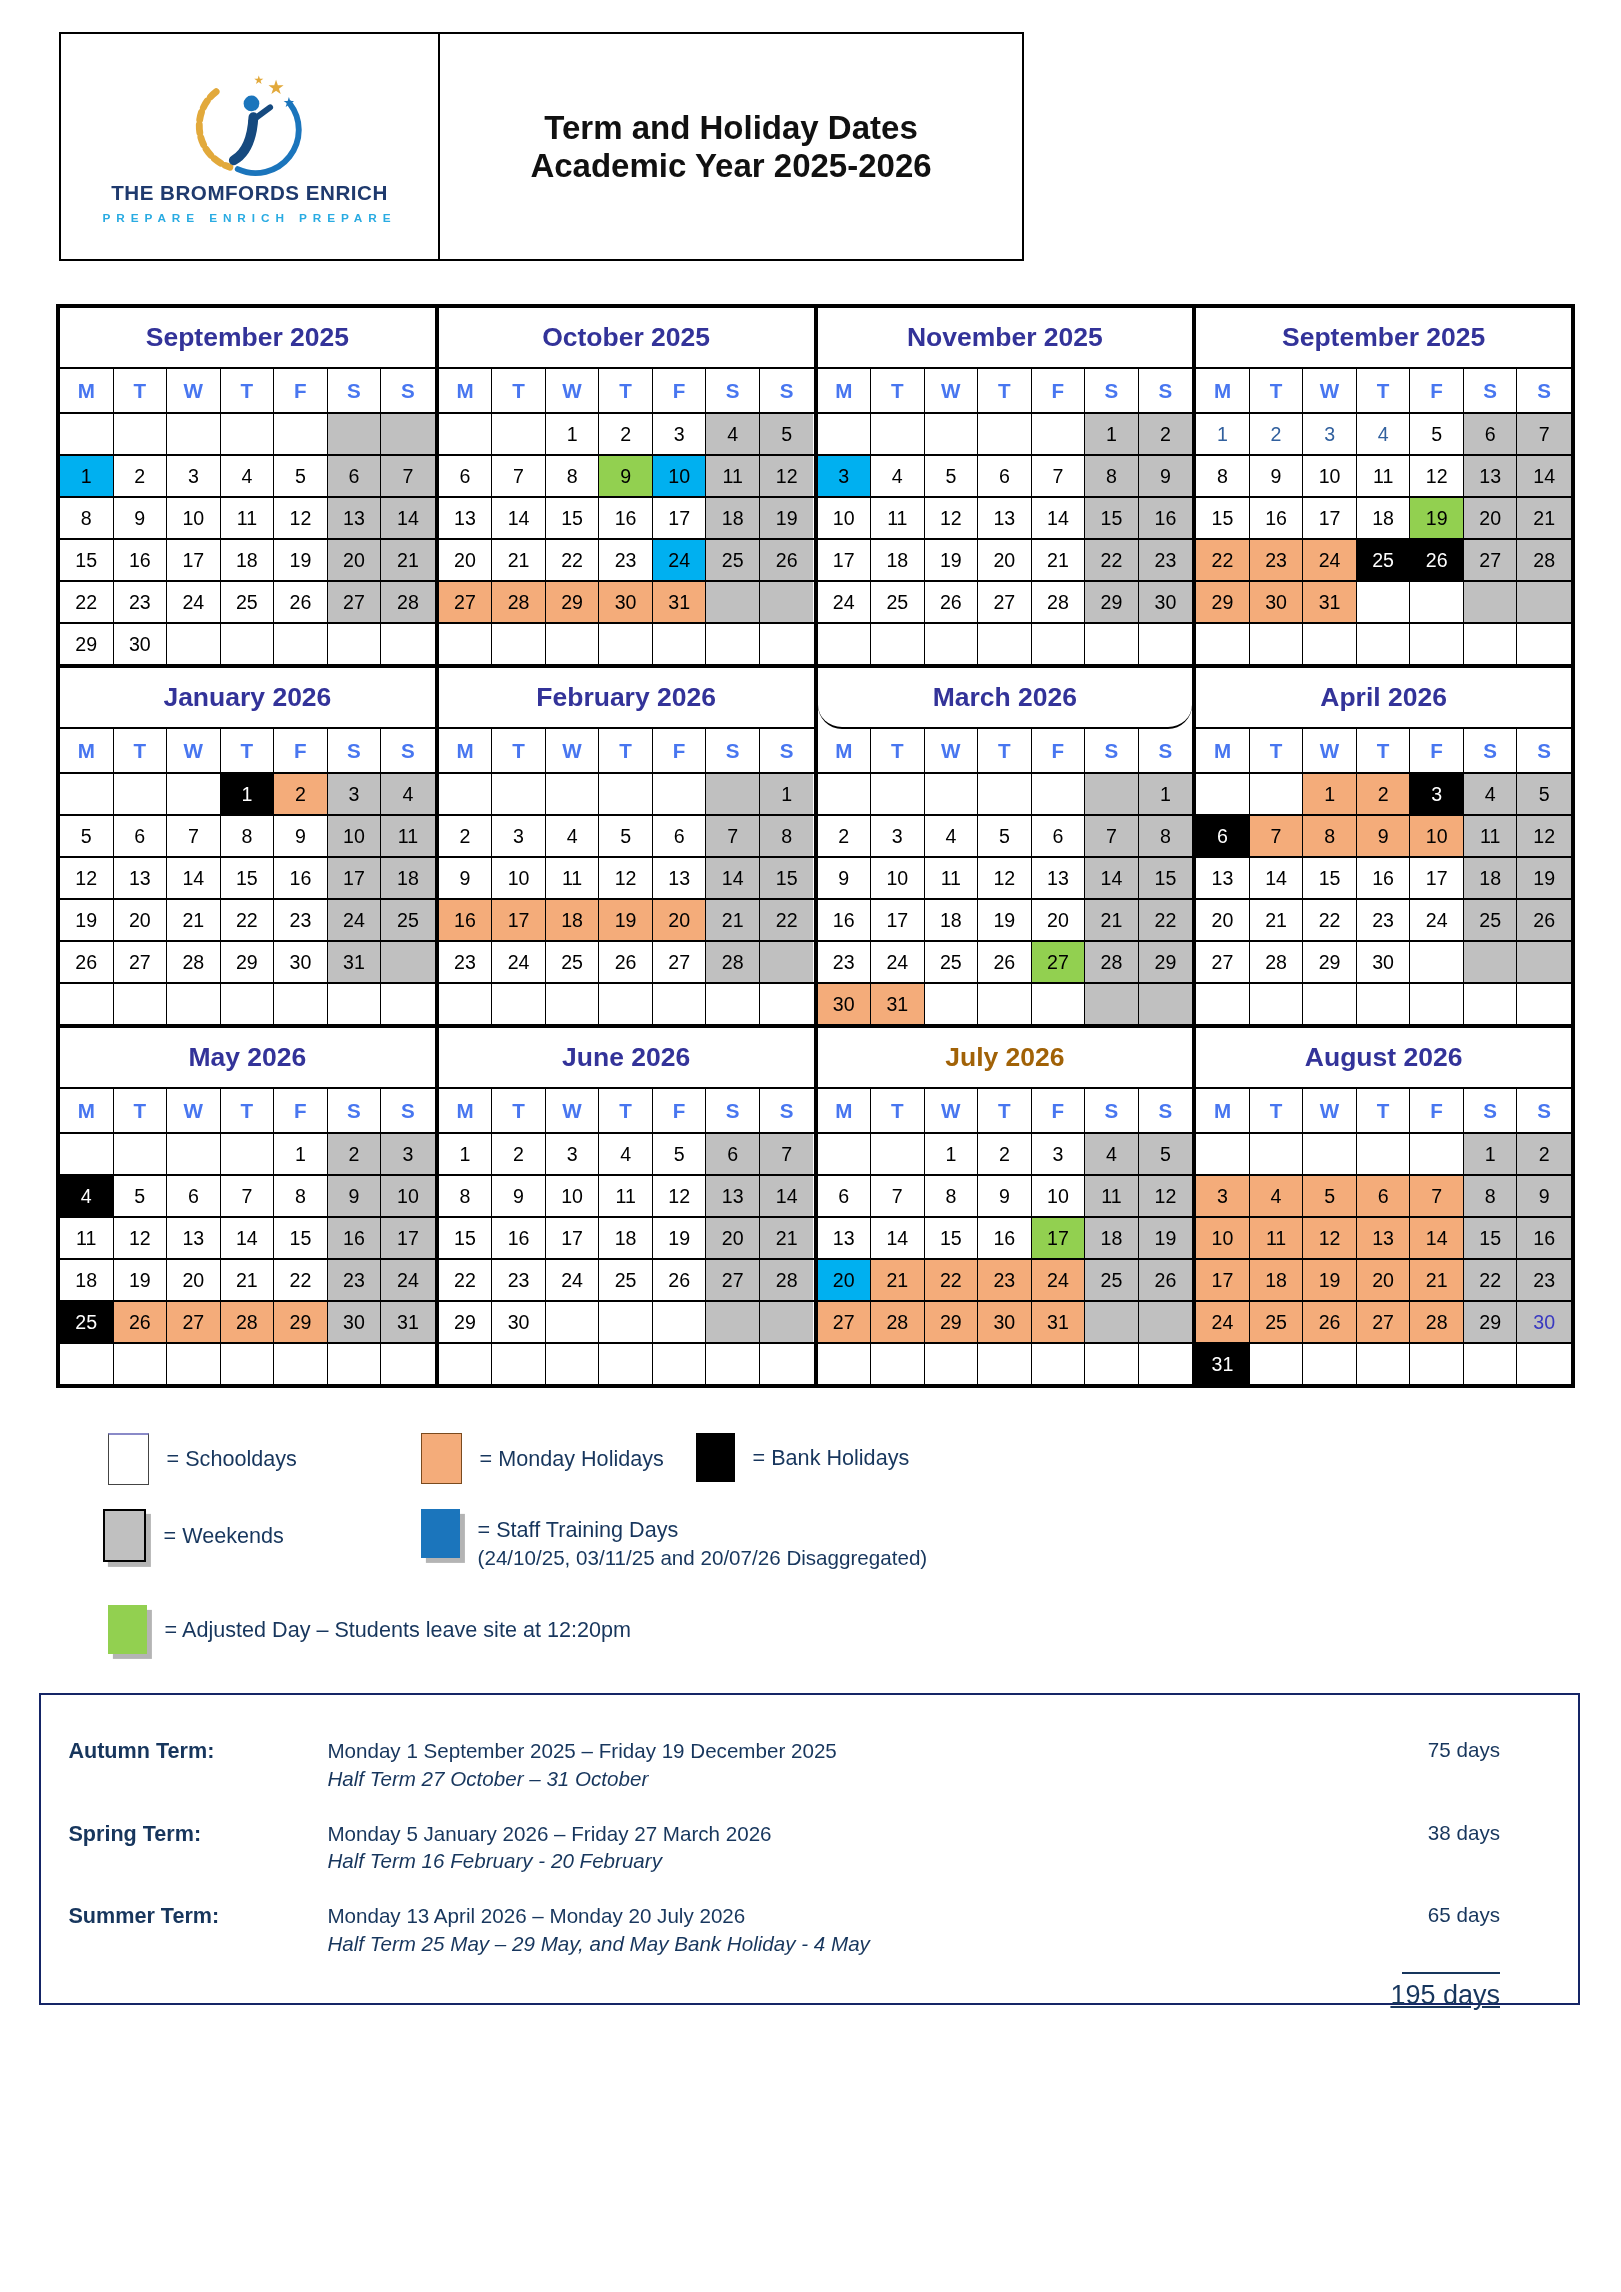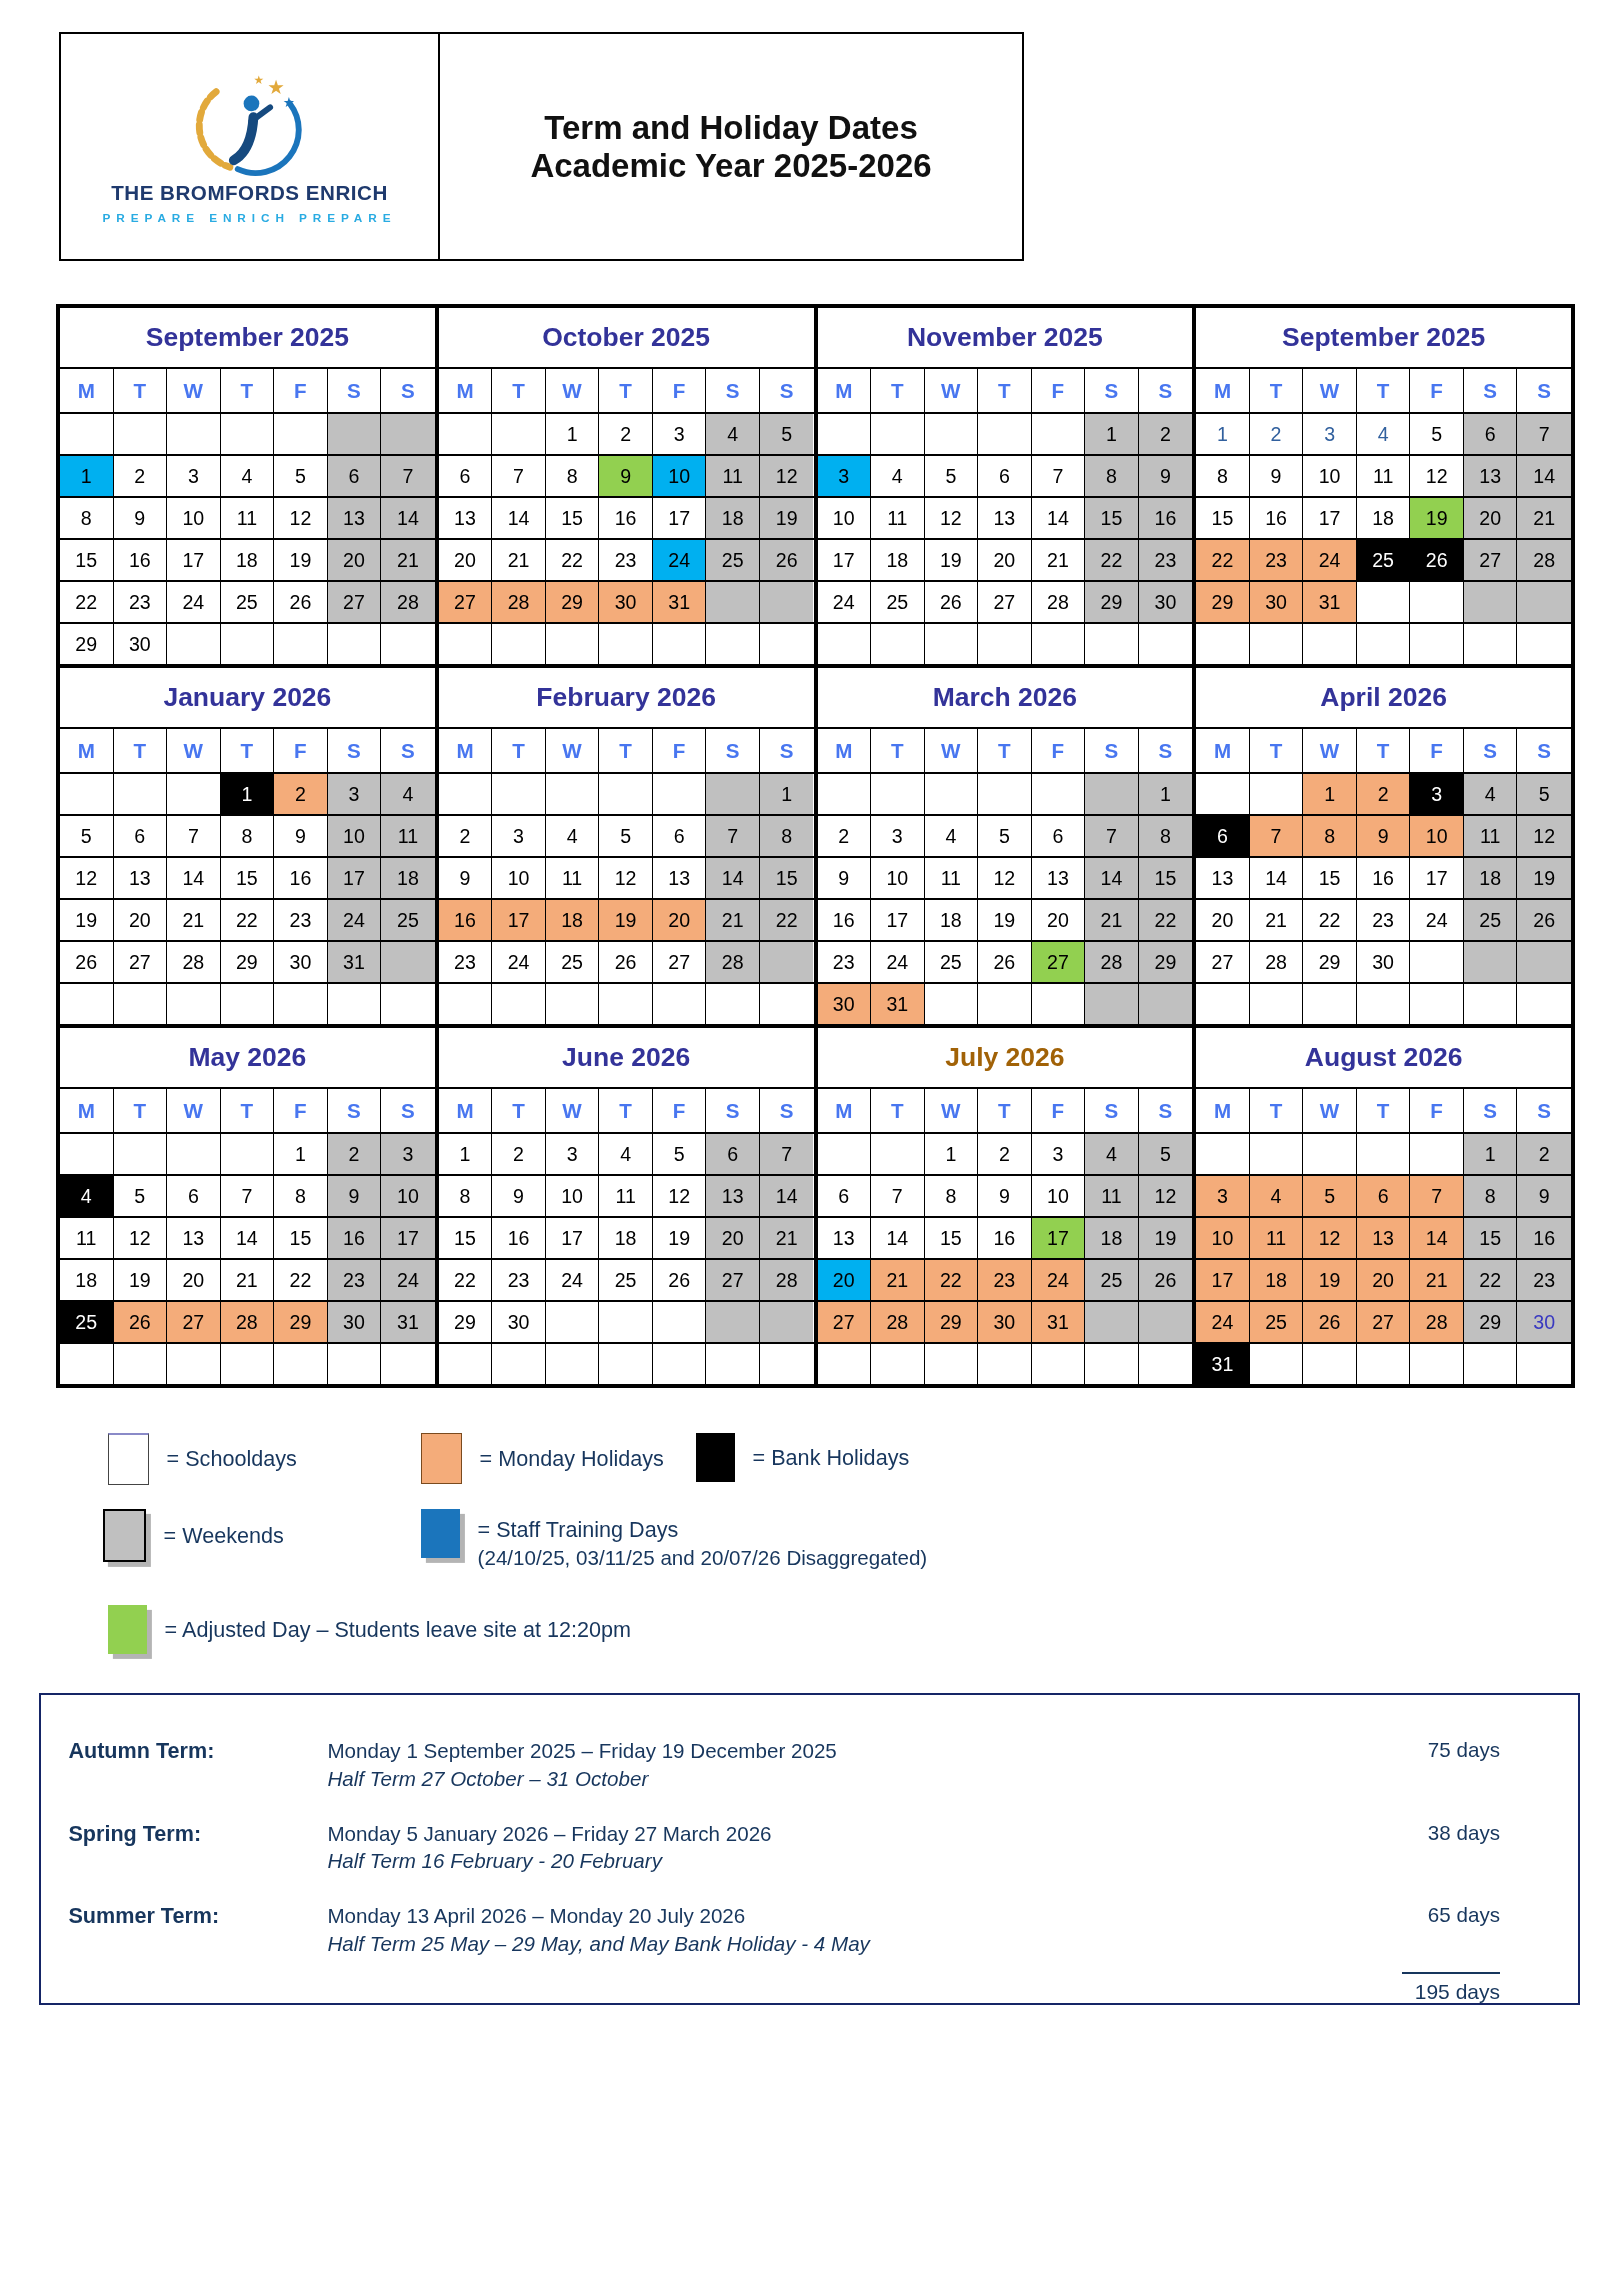--- a/index.html
+++ b/index.html
@@ -48,21 +48,21 @@
   
   .terms-box{position:absolute;left:39px;top:1693px;width:1541px;height:312px;
              border:2.9px solid #152566;box-sizing:border-box;background:#fff;
              padding:43px 78px 7.8px 27.4px;color:#17365D;}
   .term-row{display:grid;grid-template-columns:259px 1fr 147px;margin-bottom:30px;}
   .term-label{font-weight:bold;font-size:21.6px;}
   .term-dates{font-size:20.6px;line-height:1.25;}
   .term-half{font-style:italic;font-size:20.6px;margin-top:2.9px;}
   .term-days{font-size:20.6px;text-align:right;}
   .total-rule{width:98px;border-top:2px solid #17365D;margin-left:auto;margin-top:-13.7px;}
-  .total-text{font-size:21px;text-align:right;margin-top:5.9px;}
+  .total-text{font-size:27px;text-align:right;margin-top:5.9px;text-decoration:underline;}
 </style>
 </head>
 <body>
 
 <div class="page">
 
   <div class="header-box">
     <div class="logo-cell">
       <svg width="162" height="103" viewBox="0 0 165 105">
         <path d="M48 18 A44 44 0 0 0 62 95" fill="none" stroke="#E2A93B" stroke-width="7" stroke-dasharray="8 5" stroke-linecap="round"></path>
@@ -473,21 +473,21 @@
           <div class="day" style="background: rgb(255, 255, 255);"></div>
           <div class="day" style="background: rgb(255, 255, 255);"></div>
           <div class="day" style="background: rgb(255, 255, 255);"></div>
           <div class="day" style="background: rgb(255, 255, 255);"></div>
           <div class="day" style="background: rgb(255, 255, 255);"></div>
           <div class="day" style="background: rgb(255, 255, 255);"></div>
           <div class="day" style="background: rgb(255, 255, 255);"></div>
         </div>
       </div>
       <div class="month">
-        <div class="month-title" style="color: rgb(51, 51, 153);">March 2026</div>
+        <div class="month-title" style="color: rgb(51, 51, 153); border-radius: 24px;">March 2026</div>
         <div class="dow-row">
           <div class="dow" style="color: rgb(72, 118, 240);">M</div>
           <div class="dow" style="color: rgb(72, 118, 240);">T</div>
           <div class="dow" style="color: rgb(72, 118, 240);">W</div>
           <div class="dow" style="color: rgb(72, 118, 240);">T</div>
           <div class="dow" style="color: rgb(72, 118, 240);">F</div>
           <div class="dow" style="color: rgb(72, 118, 240);">S</div>
           <div class="dow" style="color: rgb(72, 118, 240);">S</div>
         </div>
         <div class="week">

